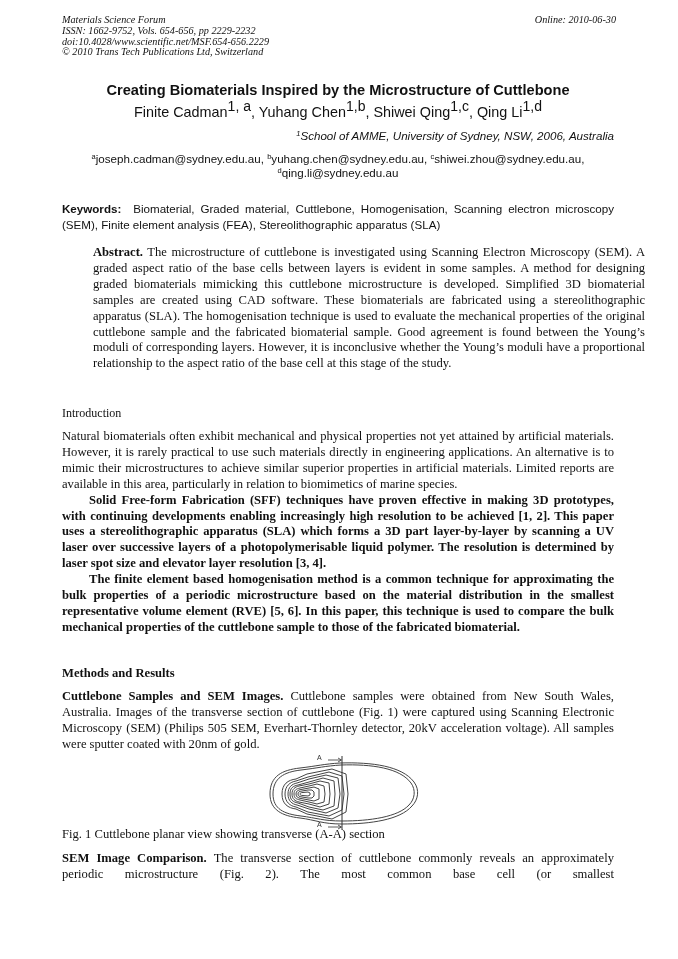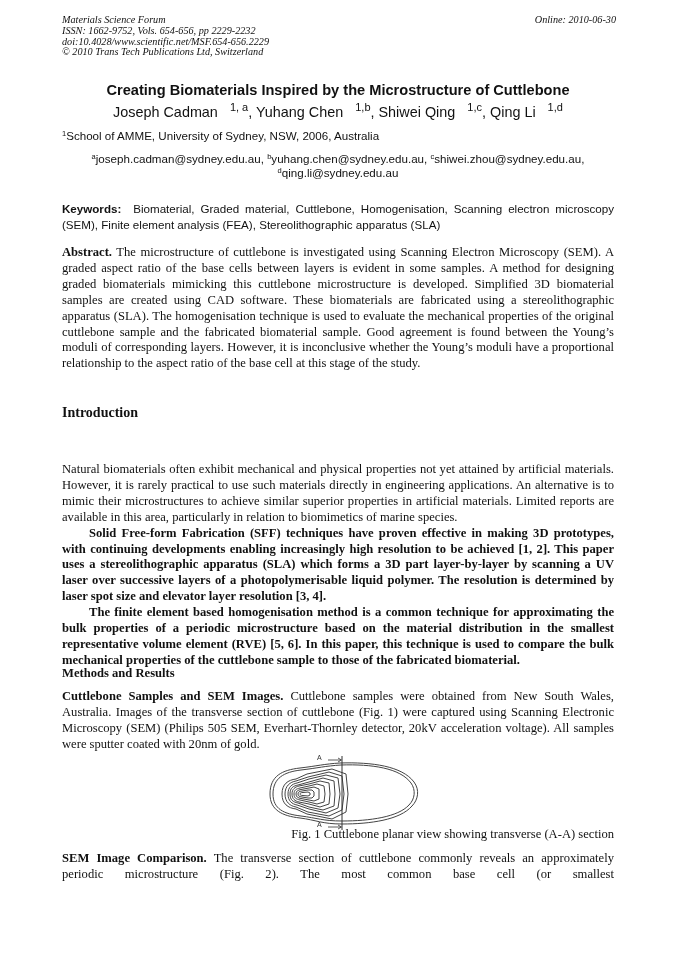--- a/index.html
+++ b/index.html
@@ -7,62 +7,62 @@
   .page { position: absolute; left: 0; top: 0; width: 678px; height: 702px; }
   .serif { font-family: "Liberation Serif", "DejaVu Serif", serif; }
   .sans { font-family: "Liberation Sans", "DejaVu Sans", sans-serif; }
 
   .hdr-left { position: absolute; left: 62px; top: 15px; font-style: italic; font-size: 10.2px; line-height: 10.8px; }
   .hdr-right { position: absolute; right: 62px; top: 15px; font-style: italic; font-size: 10.2px; line-height: 10.8px; }
 
   .col { position: absolute; left: 62px; width: 552px; }
   .title { position: absolute; left: 62px; width: 552px; top: 81px; text-align: center; font-weight: bold; font-size: 14.6px; line-height: 18px; }
   .authors { position: absolute; left: 62px; width: 552px; top: 103px; text-align: center; font-size: 14.4px; line-height: 18px; }
-  .authors sup { font-size: 11px; vertical-align: 6px; line-height: 0; margin-left: 12px; }
-  .affil { position: absolute; left: 62px; width: 552px; top: 129px; text-align: left; font-size: 11.6px; line-height: 14px; }
+  .authors sup { font-size: 14px; vertical-align: 6px; line-height: 0; }
+  .affil { position: absolute; left: 62px; width: 552px; top: 129px; text-align: right; font-size: 11.6px; line-height: 14px; font-style: italic; }
   .affil sup, .emails sup { font-size: 7.5px; vertical-align: 4px; line-height: 0; }
   .emails { position: absolute; left: 62px; width: 552px; top: 152px; text-align: center; font-size: 11.6px; line-height: 14px; }
 
   .keywords { top: 201px; font-size: 11.6px; line-height: 15.6px; text-align: justify; }
   .keywords b { font-weight: bold; }
 
   .para { font-size: 12.6px; line-height: 15.9px; text-align: justify; }
   .para b { font-weight: bold; }
   .indent { text-indent: 27px; font-weight: bold; }
   .p { margin: 0; }
 
-  .abstract { top: 245px; }
-  .h-intro { top: 405px; font-weight: bold; font-size: 14px; line-height: 16px; }
-  .intro { top: 429px; margin-top: 33px; }
+  .abstract { top: 245px; margin-left: 31px; }
+  .h-intro { top: 405px; font-weight: normal; font-size: 12px; line-height: 16px; }
+  .intro { top: 429px; }
   .h-methods { top: 665px; font-weight: bold; font-size: 12.6px; line-height: 16px; }
   .methods { top: 689px; }
 
   .figure { position: absolute; left: 262px; top: 754px; width: 160px; height: 78px; }
-  .caption { position: absolute; left: 62px; width: 552px; top: 826px; text-align: right; font-size: 12.6px; line-height: 16px; }
+  .caption { position: absolute; left: 62px; width: 552px; top: 826px; text-align: left; font-size: 12.6px; line-height: 16px; }
   .sem { top: 851px; }
 
   .justify-last { text-align-last: justify; }
 </style>
 </head>
 <body>
 
 <div class="page">
 
   <div class="hdr-left serif">
     <div>Materials Science Forum</div>
     <div>ISSN: 1662-9752, Vols. 654-656, pp 2229-2232</div>
     <div>doi:10.4028/www.scientific.net/MSF.654-656.2229</div>
     <div>© 2010 Trans Tech Publications Ltd, Switzerland</div>
   </div>
   <div class="hdr-right serif">Online: 2010-06-30</div>
 
   <div class="title sans">Creating Biomaterials Inspired by the Microstructure of Cuttlebone</div>
 
   <div class="authors sans">
-    <span>Joseph Cadman</span><sup>1, a</sup>,
+    <span>Finite Cadman</span><sup>1, a</sup>,
     <span>Yuhang Chen</span><sup>1,b</sup>,
     <span>Shiwei Qing</span><sup>1,c</sup>,
     <span>Qing Li</span><sup>1,d</sup>
   </div>
 
   <div class="affil sans"><sup>1</sup><span>School of AMME, University of Sydney, NSW, 2006,  Australia</span></div>
 
   <div class="emails sans">
     <sup>a</sup><span>joseph.cadman@sydney.edu.au,</span>
     <sup>b</sup><span>yuhang.chen@sydney.edu.au,</span>

